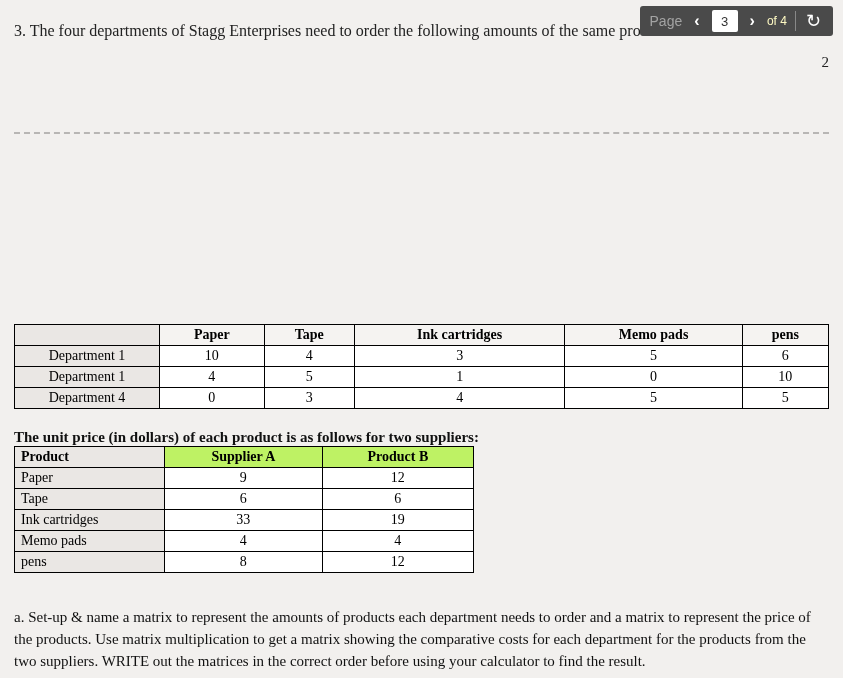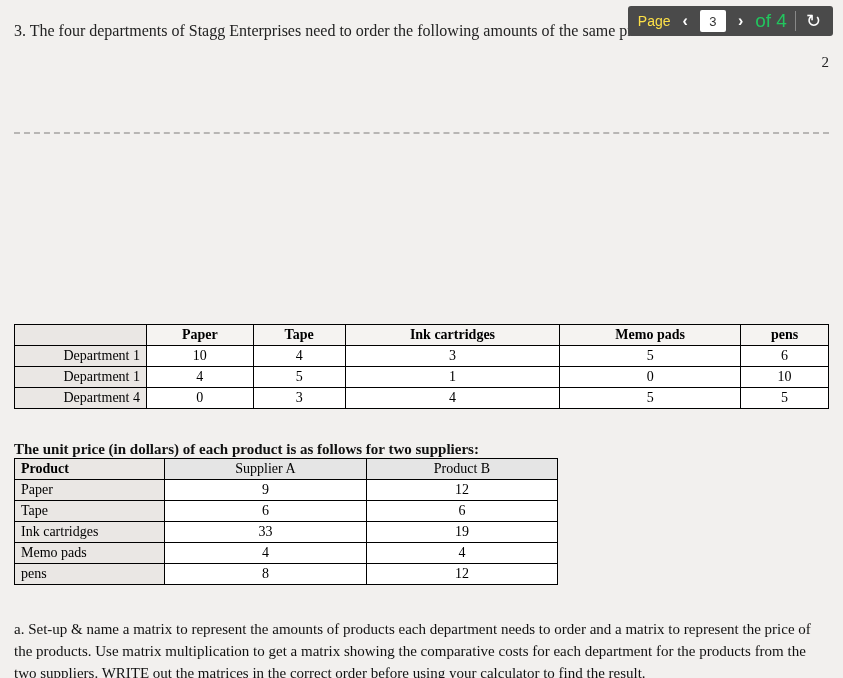--- a/index.html
+++ b/index.html
@@ -19,41 +19,41 @@
       align-items: center;
       gap: 8px;
       background: #4a4a4a;
       padding: 4px 10px;
       border-radius: 3px;
       color: #fff;
       font-family: Arial, sans-serif;
       font-size: 14px;
       z-index: 10;
     }
-    .page-header .label-page { color: #fde047; font-weight: 500; }
+    .page-header .label-page { color: #a3a3a3; font-weight: 500; }
     .nav-btn {
       color: #fff;
       font-size: 16px;
       font-weight: bold;
       cursor: pointer;
       padding: 0 4px;
       user-select: none;
     }
     .page-num {
       background: #fff;
       color: #333;
       width: 26px;
       height: 22px;
       display: flex;
       align-items: center;
       justify-content: center;
       border-radius: 2px;
       font-size: 13px;
     }
-    .of-total { color: #22c55e; font-size: 19px; }
+    .of-total { color: #fef9c3; font-size: 12px; }
     .divider-v {
       width: 1px;
       height: 20px;
       background: #888;
     }
     .reload-icon {
       color: #fff;
       font-size: 18px;
       cursor: pointer;
       padding: 0 2px;
@@ -97,38 +97,38 @@
     }
     .table1 {
       width: 815px;
       margin-top: 40px;
     }
     .table1 th {
       font-weight: bold;
       background: #f5f3f1;
     }
     .table1 .rowhead {
-      text-align: right;
+      text-align: center;
       background: #eae7e4;
       font-weight: normal;
-      width: 132px;
+      width: 145px;
     }
     .table1 .blank-cell { background: #eae7e4; }
     .intro-line {
-      margin-top: 32px;
+      margin-top: 20px;
       font-size: 15px;
       color: #111;
     }
     .intro-line b { font-weight: bold; }
     .table2 {
-      width: 544px;
+      width: 460px;
     }
     .table2 th {
-      font-weight: normal;
-      background: #e5e5e5;
+      font-weight: bold;
+      background: #bef264;
     }
     .table2 .rowhead {
       text-align: left;
       background: #eae7e4;
       font-weight: normal;
       width: 150px;
     }
     .para-a {
       margin-top: 34px;
       font-size: 15px;

